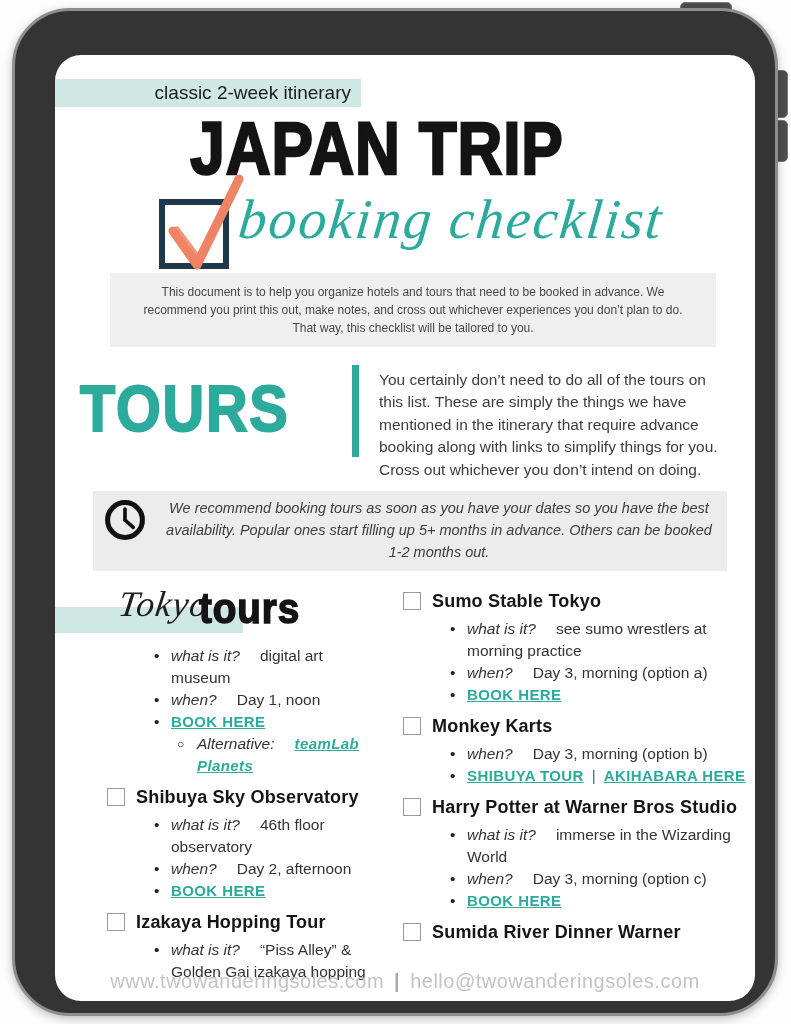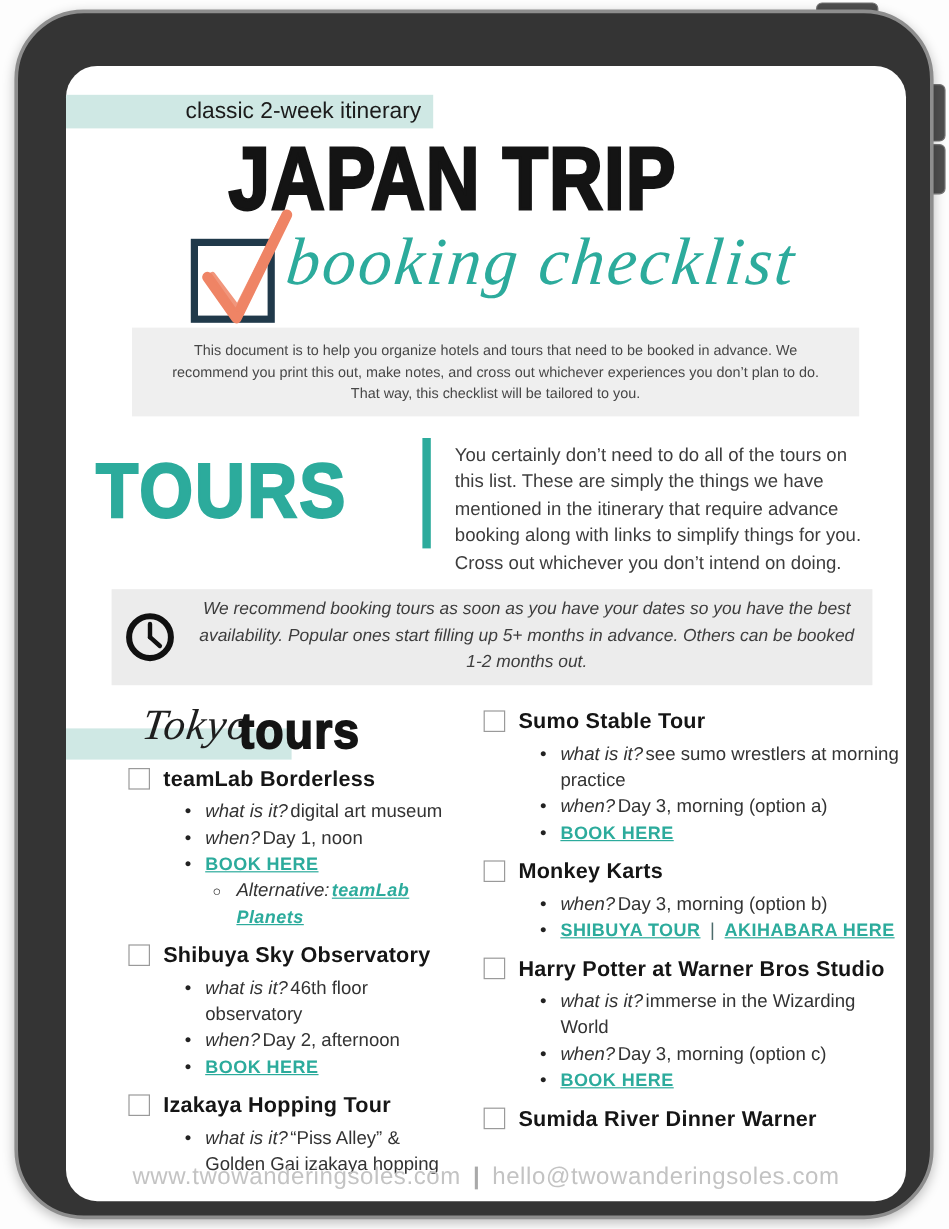--- a/index.html
+++ b/index.html
@@ -36,21 +36,21 @@
   
   .tours-row{margin-top:16px;display:flex;padding-left:25px;}
   .tours-heading{font-size:64px;line-height:92px;font-weight:bold;color:var(--teal);
     -webkit-text-stroke:2px var(--teal);letter-spacing:2px;transform:scaleX(0.9);transform-origin:left;
     width:272px;}
   .tours-bar{width:7px;background:var(--teal);margin:2px 20px 2px 0;height:92px;}
   .tours-desc{width:352px;font-size:15.5px;line-height:1.45;color:#3d3d3d;padding-top:6px;}
 
   
   .tip-box{margin:10px 0 0 38px;width:634px;box-sizing:border-box;background:#ececec;
-    display:flex;align-items:center;padding:7px 14px 7px 8px;}
+    display:flex;align-items:flex-start;padding:7px 14px 7px 8px;}
   .clock{flex:0 0 44px;height:44px;margin:0 18px 0 2px;}
   .tip-text{font-size:14.5px;font-style:italic;line-height:1.5;color:#3d3d3d;text-align:center;}
 
   
   .lists-row{display:flex;margin-top:12px;}
   .col-left{width:330px;flex:0 0 330px;}
   .col-right{flex:1;padding-left:18px;padding-top:8px;box-sizing:border-box;}
   .tokyo-heading{position:relative;height:56px;}
   .tokyo-band{position:absolute;left:0;top:24px;width:188px;height:26px;background:var(--lt);}
   .tokyo-script{position:absolute;left:64px;top:0px;font-family:"Liberation Serif",serif;
@@ -62,21 +62,21 @@
   .tour{margin:0 0 10px 0;}
   .col-left .tour{margin-left:52px;}
   .tour-head{display:flex;align-items:center;}
   .tour-checkbox{width:16px;height:16px;border:1.5px solid #9a9a9a;margin-right:11px;background:#fff;flex:0 0 auto;}
   .tour-title{font-size:18px;font-weight:bold;color:#151515;letter-spacing:.2px;}
   ul.tour-details{margin:6px 0 0 46px;padding:0;list-style:none;}
   ul.tour-details li{position:relative;padding-left:18px;font-size:15.5px;line-height:1.42;color:#333;}
   ul.tour-details li::before{content:"\2022";position:absolute;left:1px;top:0;color:#222;}
   li.sub{padding-left:44px !important;font-style:italic;}
   li.sub::before{content:"\25CB" !important;left:24px !important;font-size:12px;top:3px !important;}
-  .q{font-style:italic;margin-right:2px;}
+  .q{font-style:italic;margin-right:20px;}
   .lnk{color:var(--teal);font-weight:bold;text-decoration:underline;letter-spacing:.4px;font-size:15px;cursor:pointer;}
   .lnk.italic{font-style:italic;text-transform:none;}
   .lnk-sep{color:#4c6b6b;margin:0 8px;}
 
   
   .screen-footer{position:absolute;left:0;bottom:8px;width:100%;text-align:center;
     font-size:20px;color:#c3c3c3;letter-spacing:.5px;}
   .screen-footer .sep{color:#a9a9a9;font-weight:bold;margin:0 10px;}
 
   :root{--teal:#2cab9c;--lt:#cfe8e4;}
@@ -129,24 +129,20 @@
       <div class="lists-row">
 
         <div class="col-left">
           <div class="tokyo-heading">
             <div class="tokyo-band"></div>
             <div class="tokyo-script">Tokyo</div>
             <div class="tokyo-bold">tours</div>
           </div>
 
           <div class="tour">
-            <div class="tour-head">
-              <div class="tour-checkbox"></div>
-              <div class="tour-title">teamLab Borderless</div>
-            </div>
             <ul class="tour-details">
               <li><span class="q">what is it?</span><span>digital art museum</span></li>
               <li><span class="q">when?</span><span>Day 1, noon</span></li>
               <li><span class="lnk">BOOK HERE</span></li>
               <li class="sub"><span class="q">Alternative:</span><span class="lnk italic">teamLab Planets</span></li>
             </ul>
           </div>
 
           <div class="tour">
             <div class="tour-head">
@@ -170,21 +166,21 @@
 
             </ul>
           </div>
         </div>
 
         <div class="col-right">
 
           <div class="tour">
             <div class="tour-head">
               <div class="tour-checkbox"></div>
-              <div class="tour-title">Sumo Stable Tour</div>
+              <div class="tour-title">Sumo Stable Tokyo</div>
             </div>
             <ul class="tour-details">
               <li><span class="q">what is it?</span><span>see sumo wrestlers at morning practice</span></li>
               <li><span class="q">when?</span><span>Day 3, morning (option a)</span></li>
               <li><span class="lnk">BOOK HERE</span></li>
             </ul>
           </div>
 
           <div class="tour">
             <div class="tour-head">

